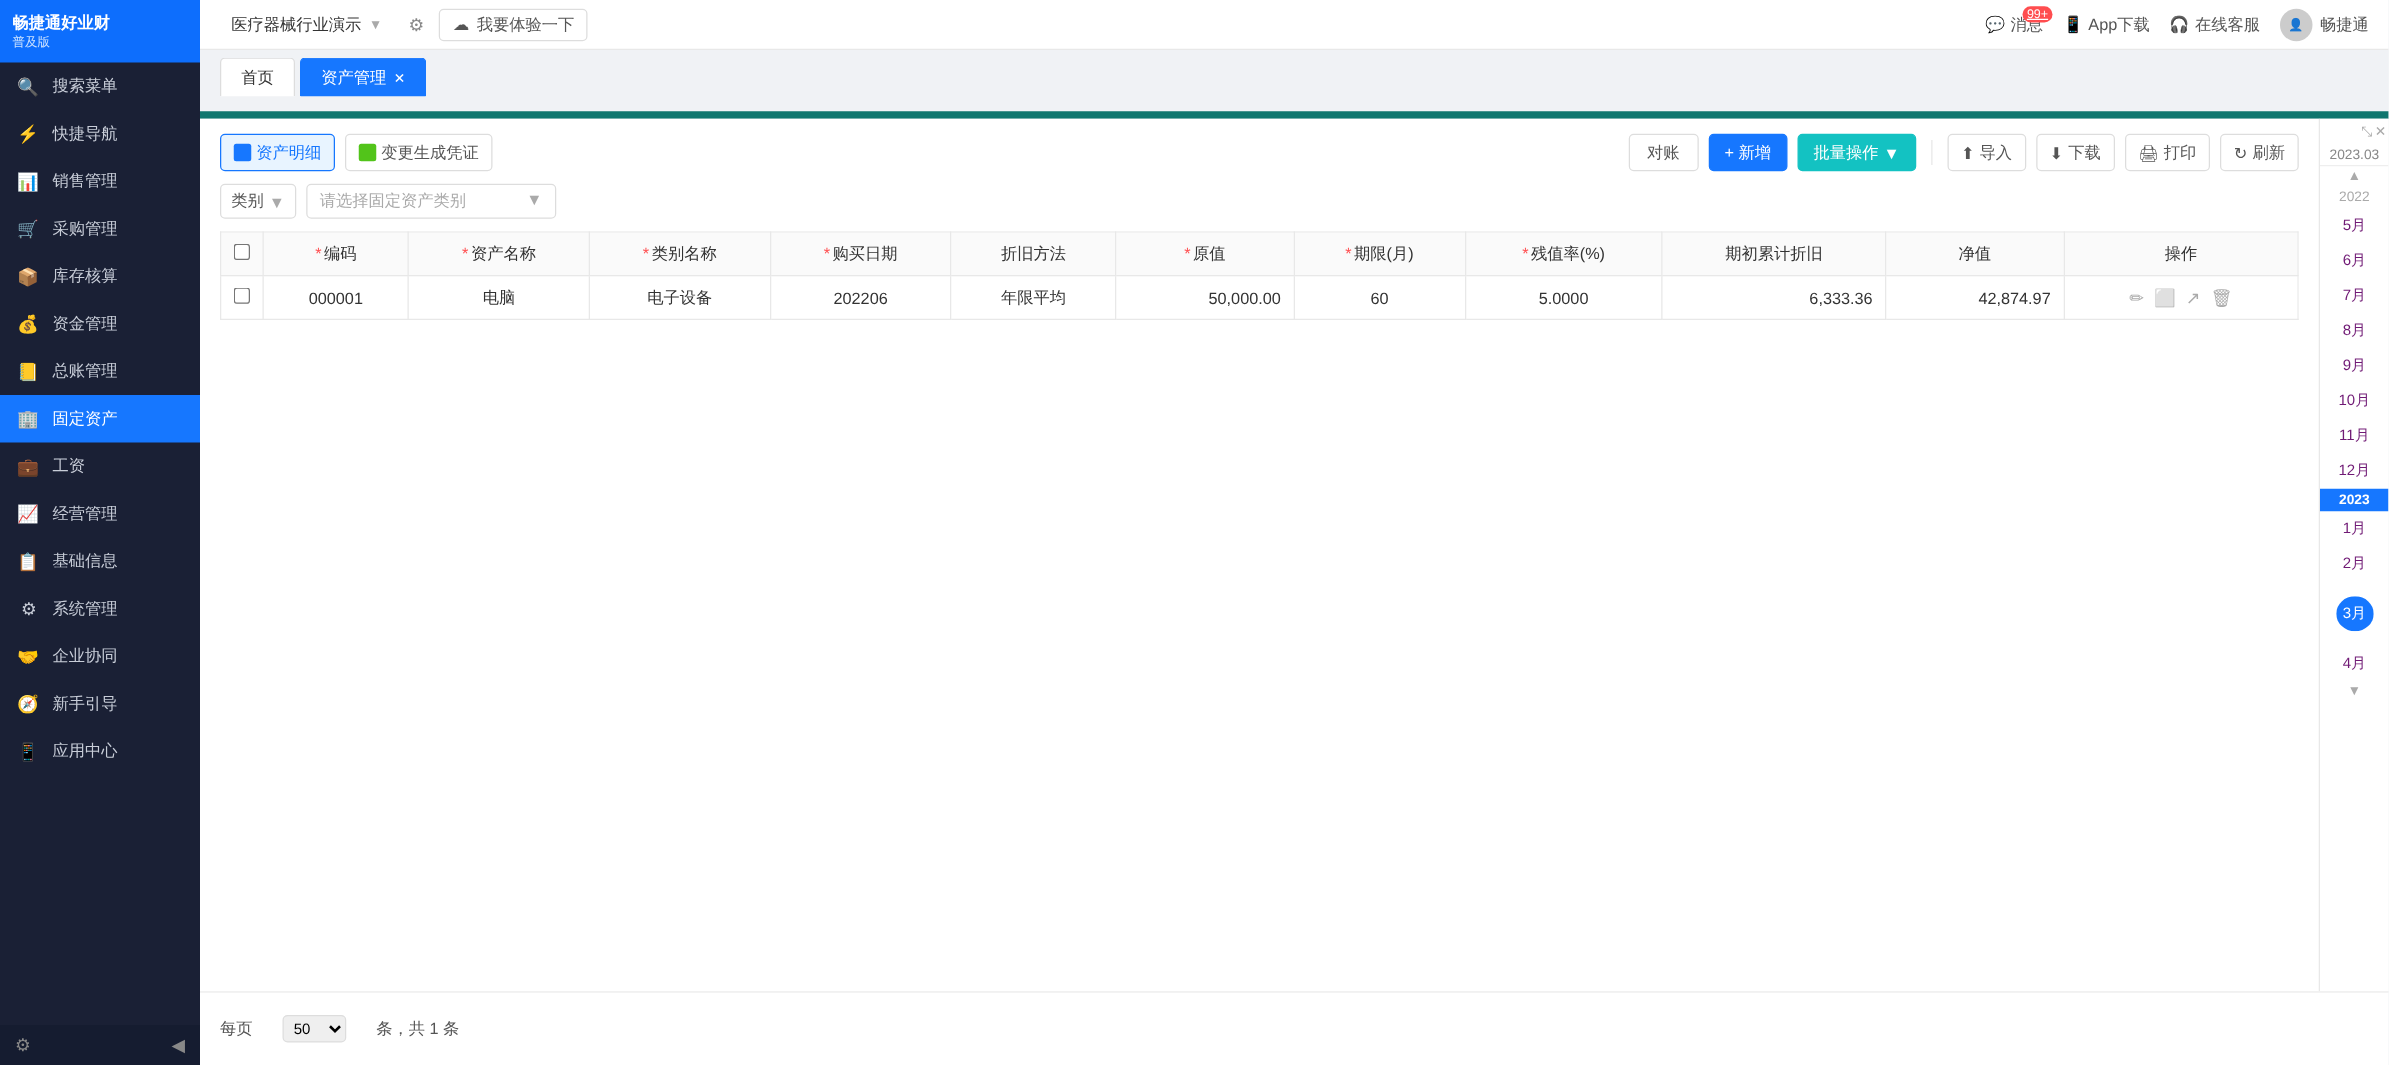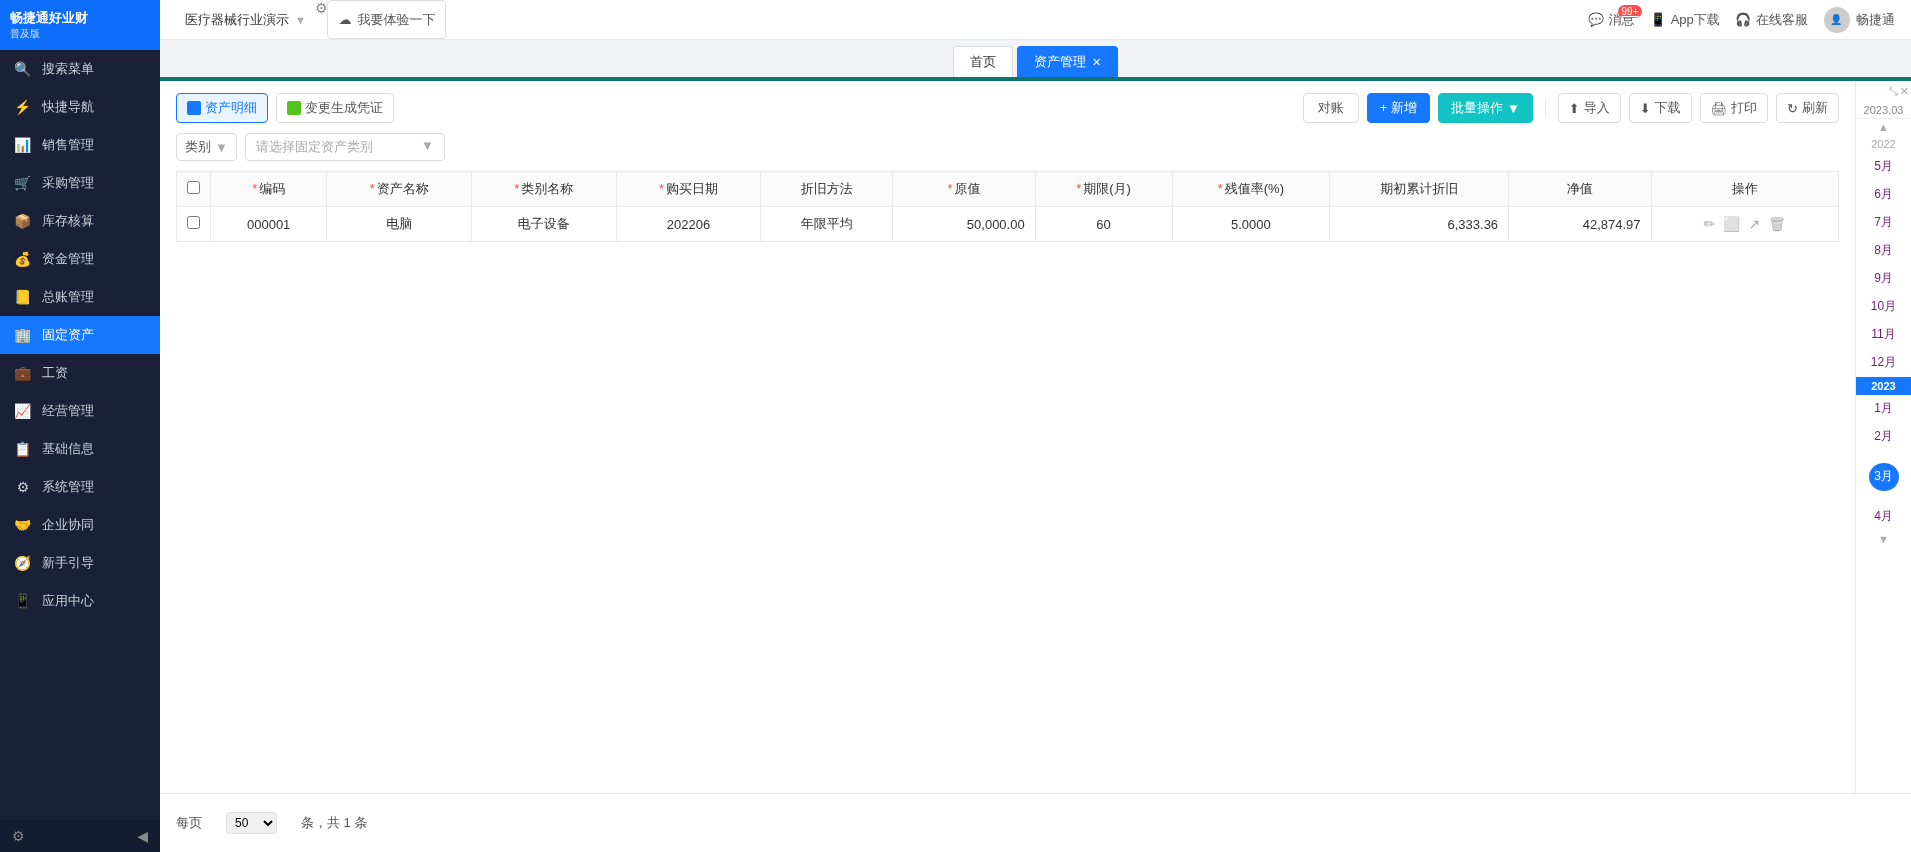--- a/index.html
+++ b/index.html
@@ -55,22 +55,24 @@
       flex-direction: column;
       height: 100%;
       overflow: hidden;
     }
 
     
     .top-header {
       background: white;
       height: 40px;
       display: flex;
+      align-items: center;
       padding: 0 16px;
       border-bottom: 1px solid #e8e8e8;
+      gap: 12px;
     }
     .company-selector {
       display: flex;
       align-items: center;
       gap: 6px;
       font-size: 13px;
       color: #333;
       cursor: pointer;
       padding: 3px 8px;
       border-radius: 4px;
@@ -119,25 +121,24 @@
       width: 26px; height: 26px;
       border-radius: 50%;
       background: #ccc;
       display: flex; align-items: center; justify-content: center;
       color: white; font-size: 12px;
     }
 
     
     .tabs-bar {
       background: #f0f2f5;
-      padding: 6px 16px 0;
-      display: flex;
-      gap: 4px;
-      border-bottom: 4px solid #0f766e;
-      justify-content: center;
+      padding: 6px 16px 12px;
+      display: flex;
+      gap: 4px;
+      border-bottom: 6px solid #0f766e;
     }
     .tab-item {
       padding: 6px 16px;
       background: white;
       border: 1px solid #ddd;
       border-bottom: none;
       border-radius: 4px 4px 0 0;
       cursor: pointer;
       font-size: 13px;
       color: #555;

